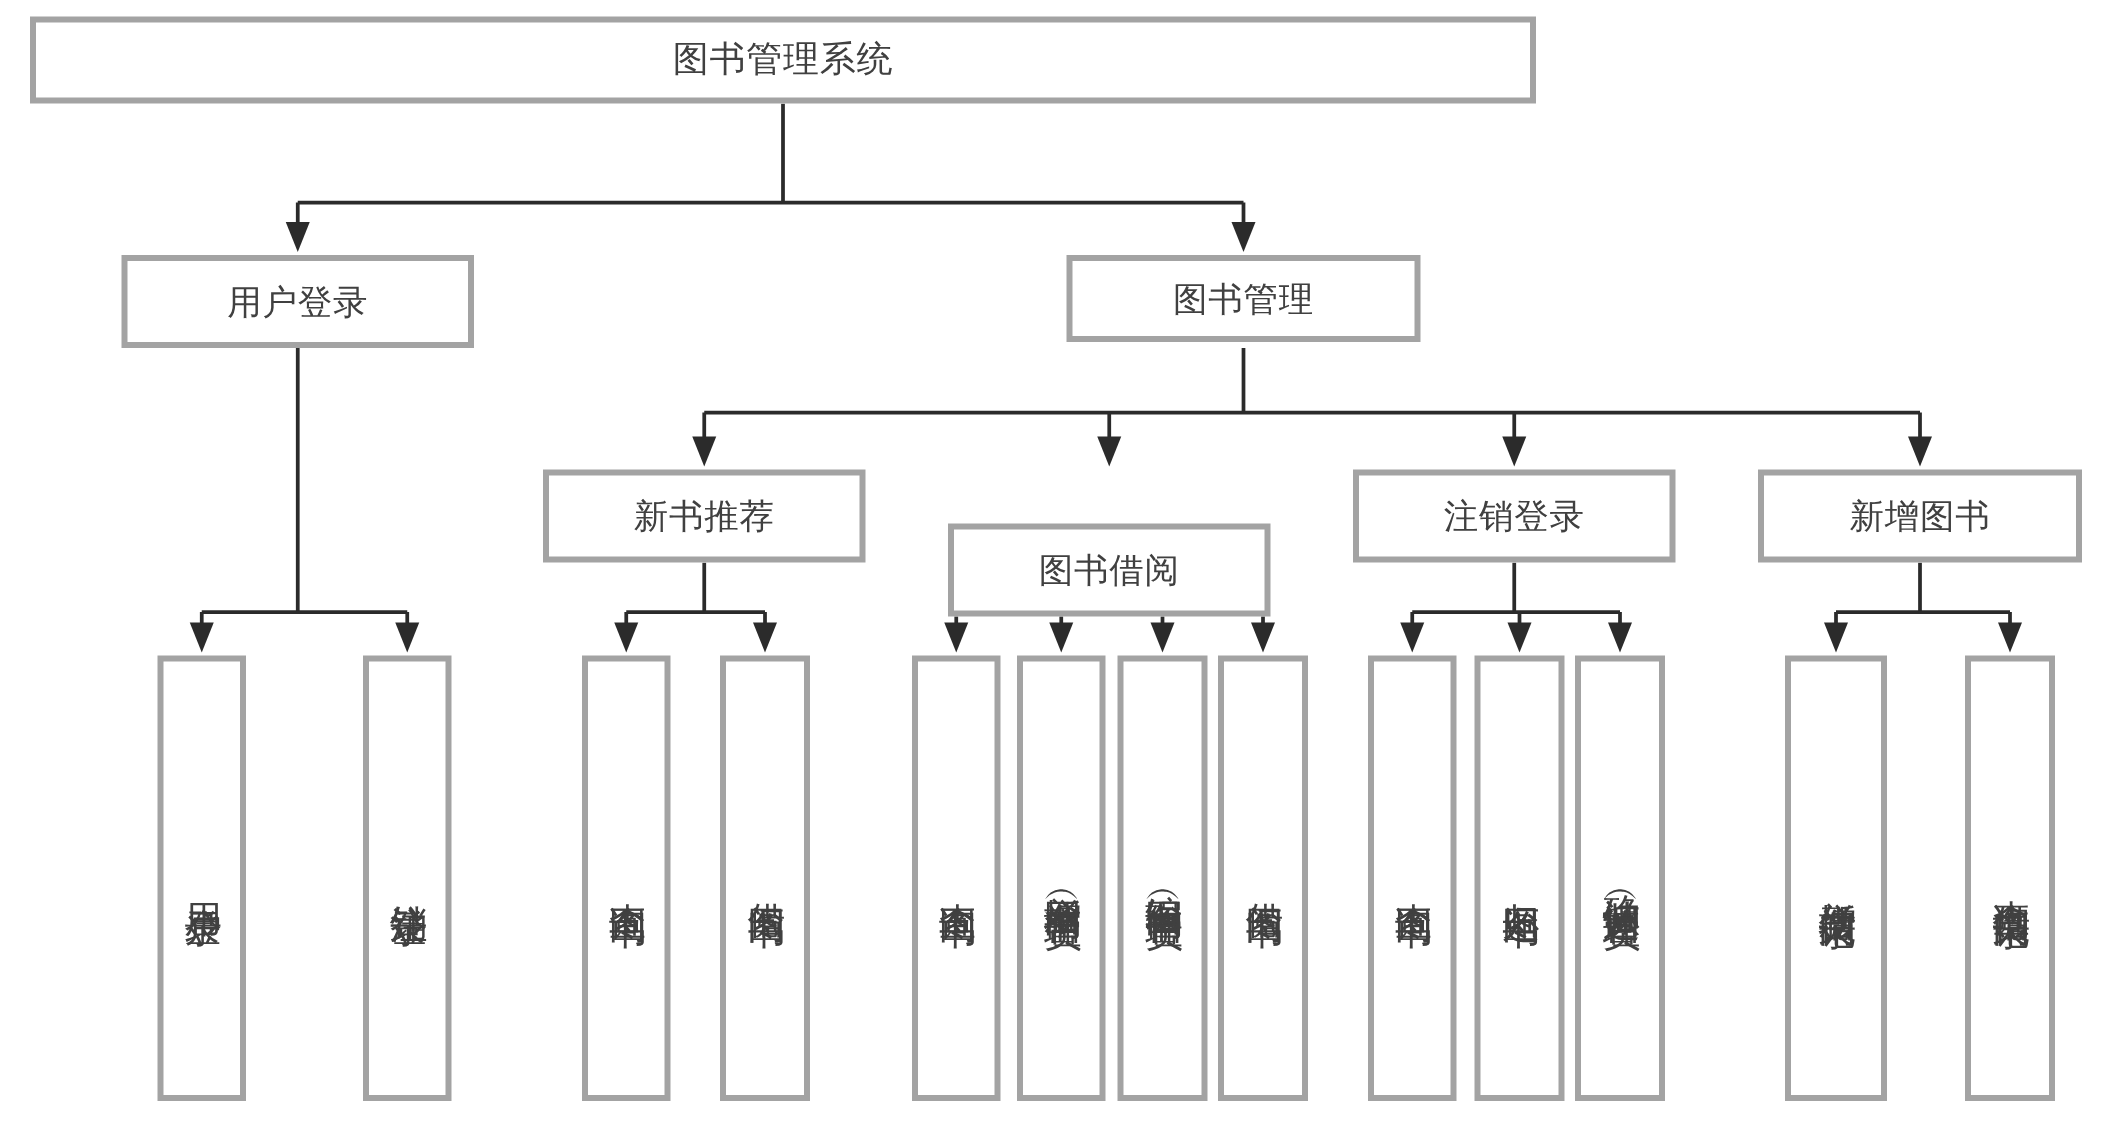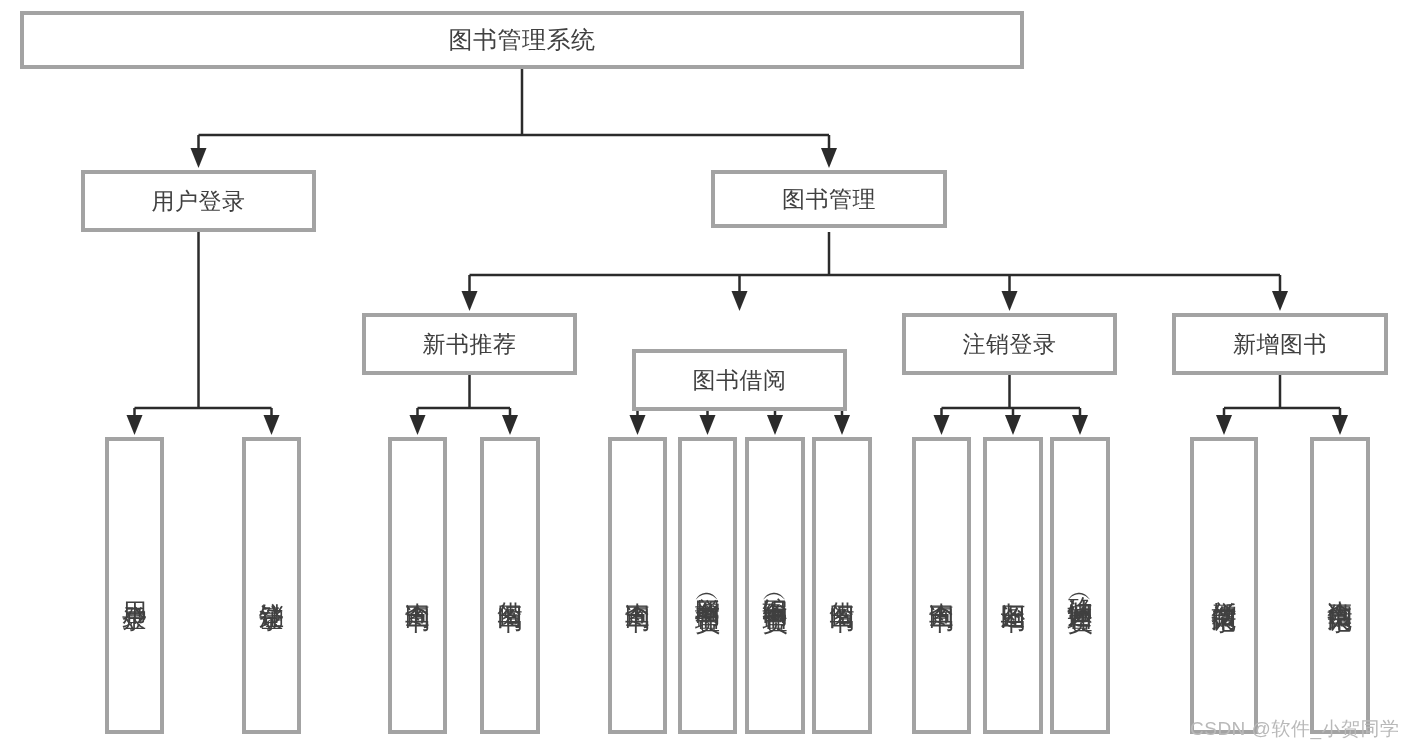--- a/index.html
+++ b/index.html
@@ -170,14 +170,13 @@
       <div class="node vert" style="left: 1050px; top: 437px; width: 60px; height: 297px;">
         <span class="lbl">确认归还（管理员）</span>
       </div>
       <div class="node vert" style="left: 1190px; top: 437px; width: 68px; height: 297px;">
         <span class="lbl">新增借阅记录</span>
       </div>
       <div class="node vert" style="left: 1310px; top: 437px; width: 60px; height: 297px;">
         <span class="lbl">查询借阅记录</span>
       </div>
     </div>
-  <div class="watermark" id="watermark" style="left: 1190px; top: 716px;">CSDN @软件_小贺同学</div>
 </div>
 
 </body></html>

